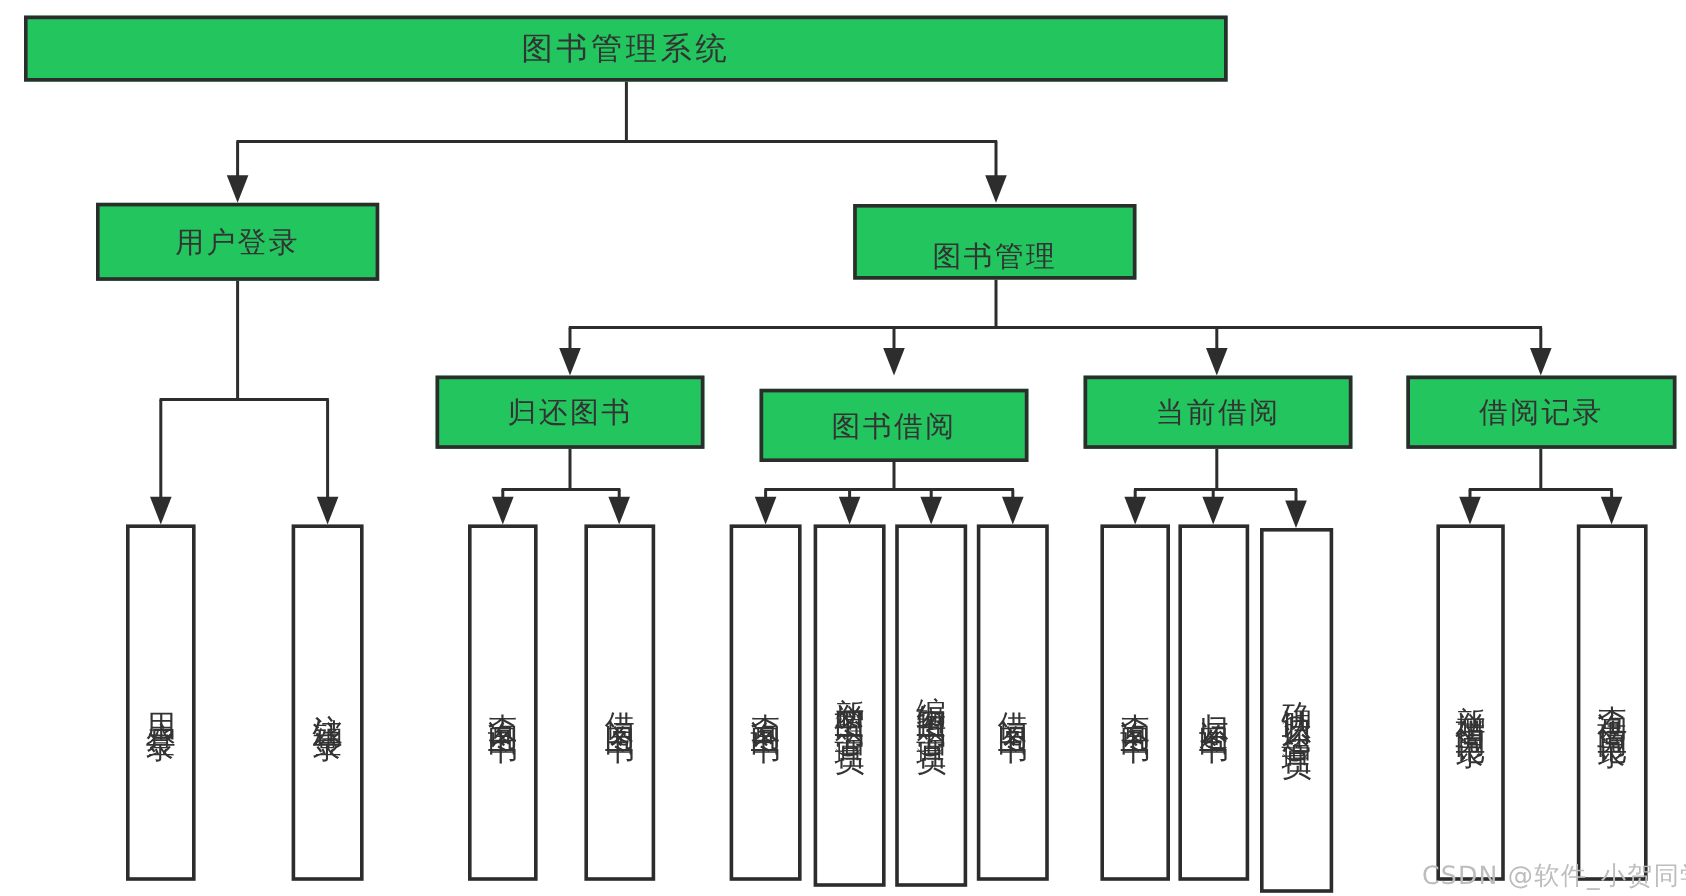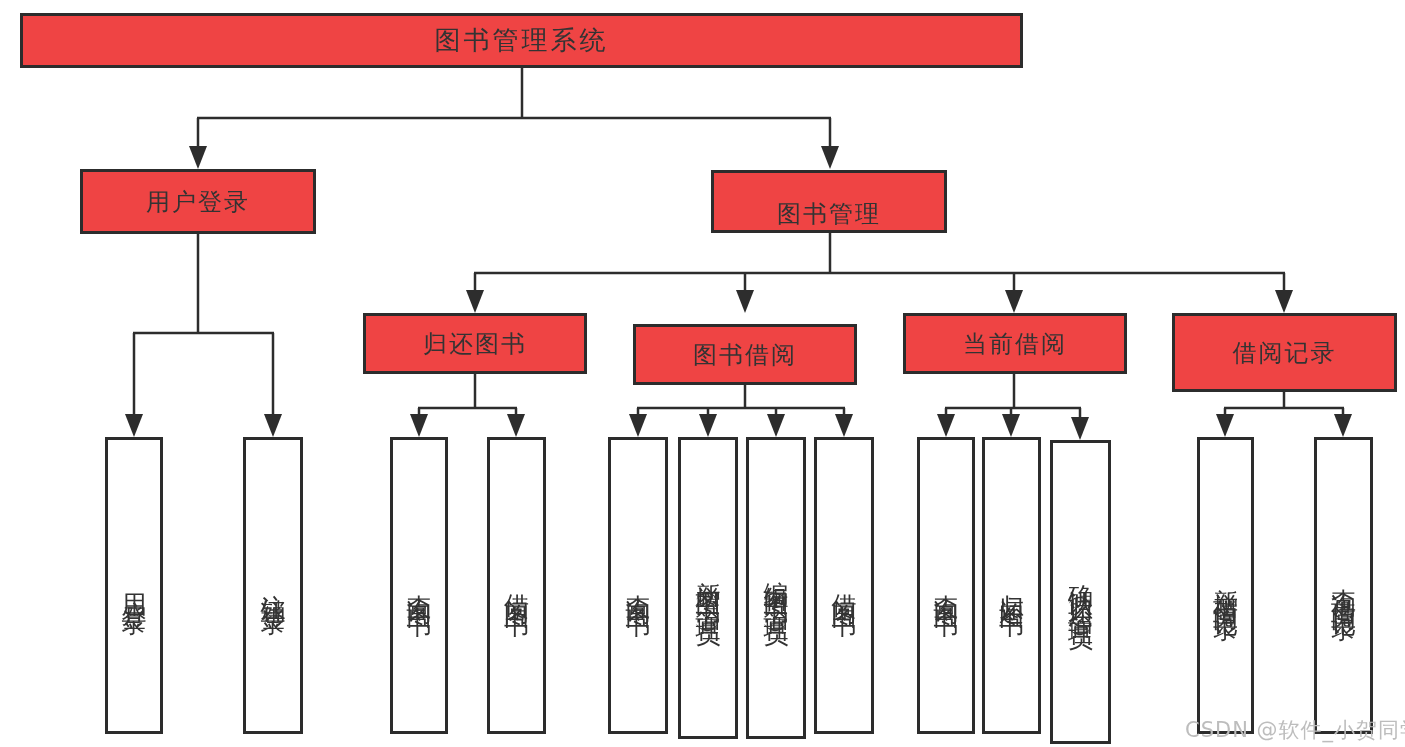--- a/index.html
+++ b/index.html
@@ -2,21 +2,21 @@
 <html><head>
 <meta charset="utf-8">
 <style>
   html,body { margin:0; padding:0; background:#ffffff; }
   .stage {
     position:relative; width:1405px; height:747px; background:#ffffff;
     font-family:"DejaVu Sans","Liberation Sans",sans-serif; overflow:hidden;
   }
   svg.connectors { position:absolute; left:0; top:0; width:1405px; height:747px; }
   .hbox {
-    position:absolute; box-sizing:border-box; background:#ef4444;
+    position:absolute; box-sizing:border-box; background:#22c55e;
     border:3px solid #2c2c2c; display:flex; align-items:center; justify-content:center;
     color:#333333; font-size:24px; letter-spacing:2px; white-space:nowrap;
   }
   .vbox {
     position:absolute; top:437px; height:297px; box-sizing:border-box; background:#ffffff;
     border:3px solid #2c2c2c; display:flex; align-items:center; justify-content:center;
     color:#333333;
   }
   .vbox span {
     writing-mode:vertical-rl; font-size:25px; letter-spacing:6px; line-height:1;
@@ -103,21 +103,21 @@
 
   <div class="hbox" style="left:363px;top:313px;width:224px;height:61px;">
     <span>归还图书</span>
   </div>
   <div class="hbox" style="left:633px;top:324px;width:224px;height:61px;">
     <span>图书借阅</span>
   </div>
   <div class="hbox" style="left:903px;top:313px;width:224px;height:61px;">
     <span>当前借阅</span>
   </div>
-  <div class="hbox" style="left:1172px;top:313px;width:225px;height:79px;">
+  <div class="hbox" style="left:1172px;top:313px;width:225px;height:61px;">
     <span>借阅记录</span>
   </div>
 
   <div class="vbox" style="left:105px;width:58px;">
     <span>用户登录</span>
   </div>
   <div class="vbox" style="left:243px;width:60px;">
     <span>注销登录</span>
   </div>
 

